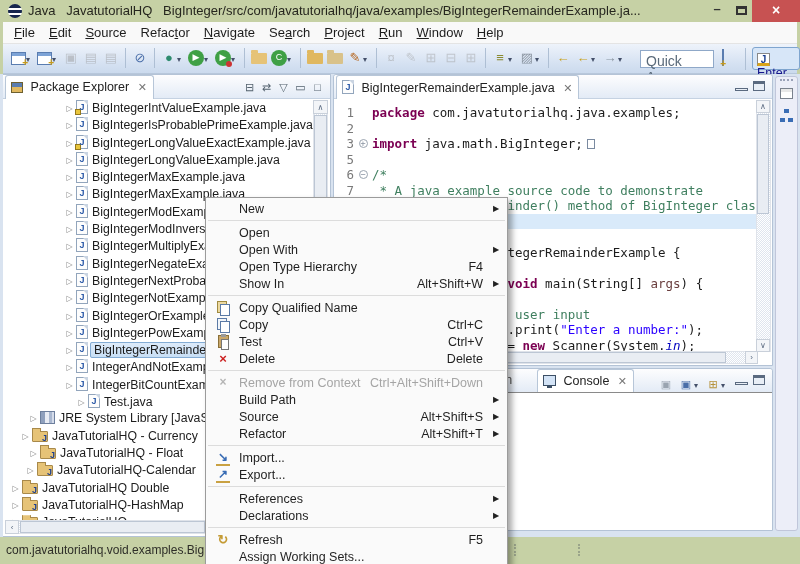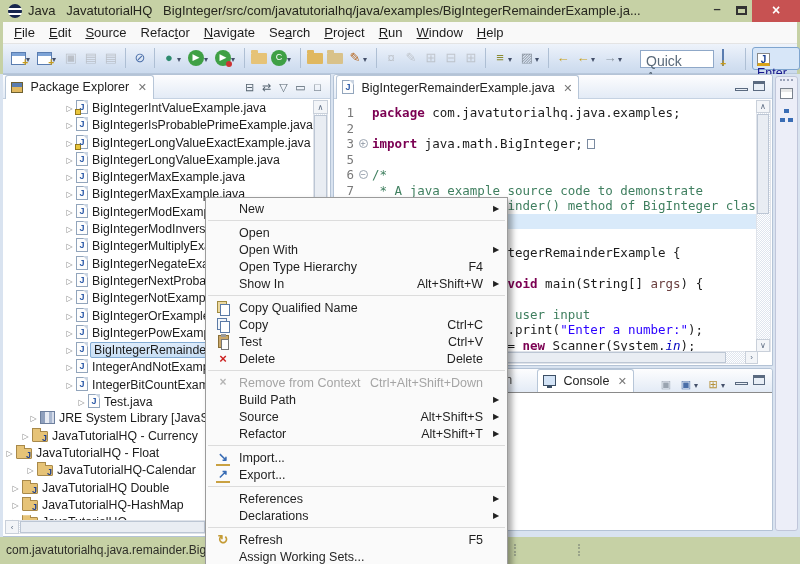--- a/index.html
+++ b/index.html
@@ -194,21 +194,21 @@
         <div class="trow" style="padding-left: 60px;"><span class="arr">▷</span><span class="t-ico ico-jfile"></span><span>BigIntegerNextProbablePrimeExample.java</span></div>
         <div class="trow" style="padding-left: 60px;"><span class="arr">▷</span><span class="t-ico ico-jfile"></span><span>BigIntegerNotExample.java</span></div>
         <div class="trow" style="padding-left: 60px;"><span class="arr">▷</span><span class="t-ico ico-jfile"></span><span>BigIntegerOrExample.java</span></div>
         <div class="trow" style="padding-left: 60px;"><span class="arr">▷</span><span class="t-ico ico-jfile"></span><span>BigIntegerPowExample.java</span></div>
         <div class="trow" style="padding-left: 60px;"><span class="arr">▷</span><span class="t-ico ico-jfile"></span><span class="sel-row">BigIntegerRemainderExample.java</span></div>
         <div class="trow" style="padding-left: 60px;"><span class="arr">▷</span><span class="t-ico ico-jfile"></span><span>IntegerAndNotExample.java</span></div>
         <div class="trow" style="padding-left: 60px;"><span class="arr">▷</span><span class="t-ico ico-jfile"></span><span>IntegerBitCountExample.java</span></div>
         <div class="trow" style="padding-left: 72px;"><span class="arr">▷</span><span class="t-ico ico-jfile"></span><span>Test.java</span></div>
         <div class="trow" style="padding-left: 24px;"><span class="arr">▷</span><span class="t-ico ico-lib"></span><span>JRE System Library [JavaSE</span></div>
         <div class="trow" style="padding-left: 16px;"><span class="arr">▷</span><span class="t-ico ico-folder"></span><span>JavaTutorialHQ - Currency</span></div>
-        <div class="trow" style="padding-left: 0;"><span class="arr">▷</span><span class="t-ico ico-folder"></span><span>JavaTutorialHQ - Float</span></div>
+        <div class="trow" style="padding-left: 0; margin-left: 24px;"><span class="arr">▷</span><span class="t-ico ico-folder"></span><span>JavaTutorialHQ - Float</span></div>
         <div class="trow" style="padding-left: 21px;"><span class="arr">▷</span><span class="t-ico ico-folder"></span><span>JavaTutorialHQ-Calendar</span></div>
         <div class="trow" style="padding-left: 6px;"><span class="arr">▷</span><span class="t-ico ico-folder"></span><span>JavaTutorialHQ Double</span></div>
         <div class="trow" style="padding-left: 6px;"><span class="arr">▷</span><span class="t-ico ico-folder"></span><span>JavaTutorialHQ-HashMap</span></div>
         <div class="trow" style="padding-left: 6px; clip-path: inset(0px 0px 11px);"><span class="arr">▷</span><span class="t-ico ico-folder"></span><span>JavaTutorialHQ</span></div>
       </div>
     <div class="tree-vscroll">
       <div class="sb-track"></div>
       <div class="sb-arrow" style="left:0;top:0;width:15px;height:14px;line-height:13px;">∧</div>
       <div class="sb-thumb" style="left:1px;top:15px;width:13px;height:95px;"></div>
       <div class="sb-arrow" style="left:0;bottom:0;width:15px;height:14px;line-height:13px;">∨</div>
@@ -290,21 +290,21 @@
     <div class="sc-dots"></div>
     <div class="sc-ic1"></div>
     <div class="sc-ic2">
         <i></i>
         <i></i>
         <i></i>
       </div>
   </div>
 
   <div class="statusbar">
-    <div class="status-text">com.javatutorialhq.java.remainder.Big</div>
+    <div class="status-text">com.javatutorialhq.void.examples.Big</div>
     <div class="grip" style="left:514px;"></div>
     <div class="grip" style="left:578px;"></div>
   </div>
 
   <div class="ctx" id="ctx">
       <div class="mi">
         <span class="mic"></span>
         <span class="ml">New</span>
         <span class="ms"></span>
         <span class="ma">▶</span>

